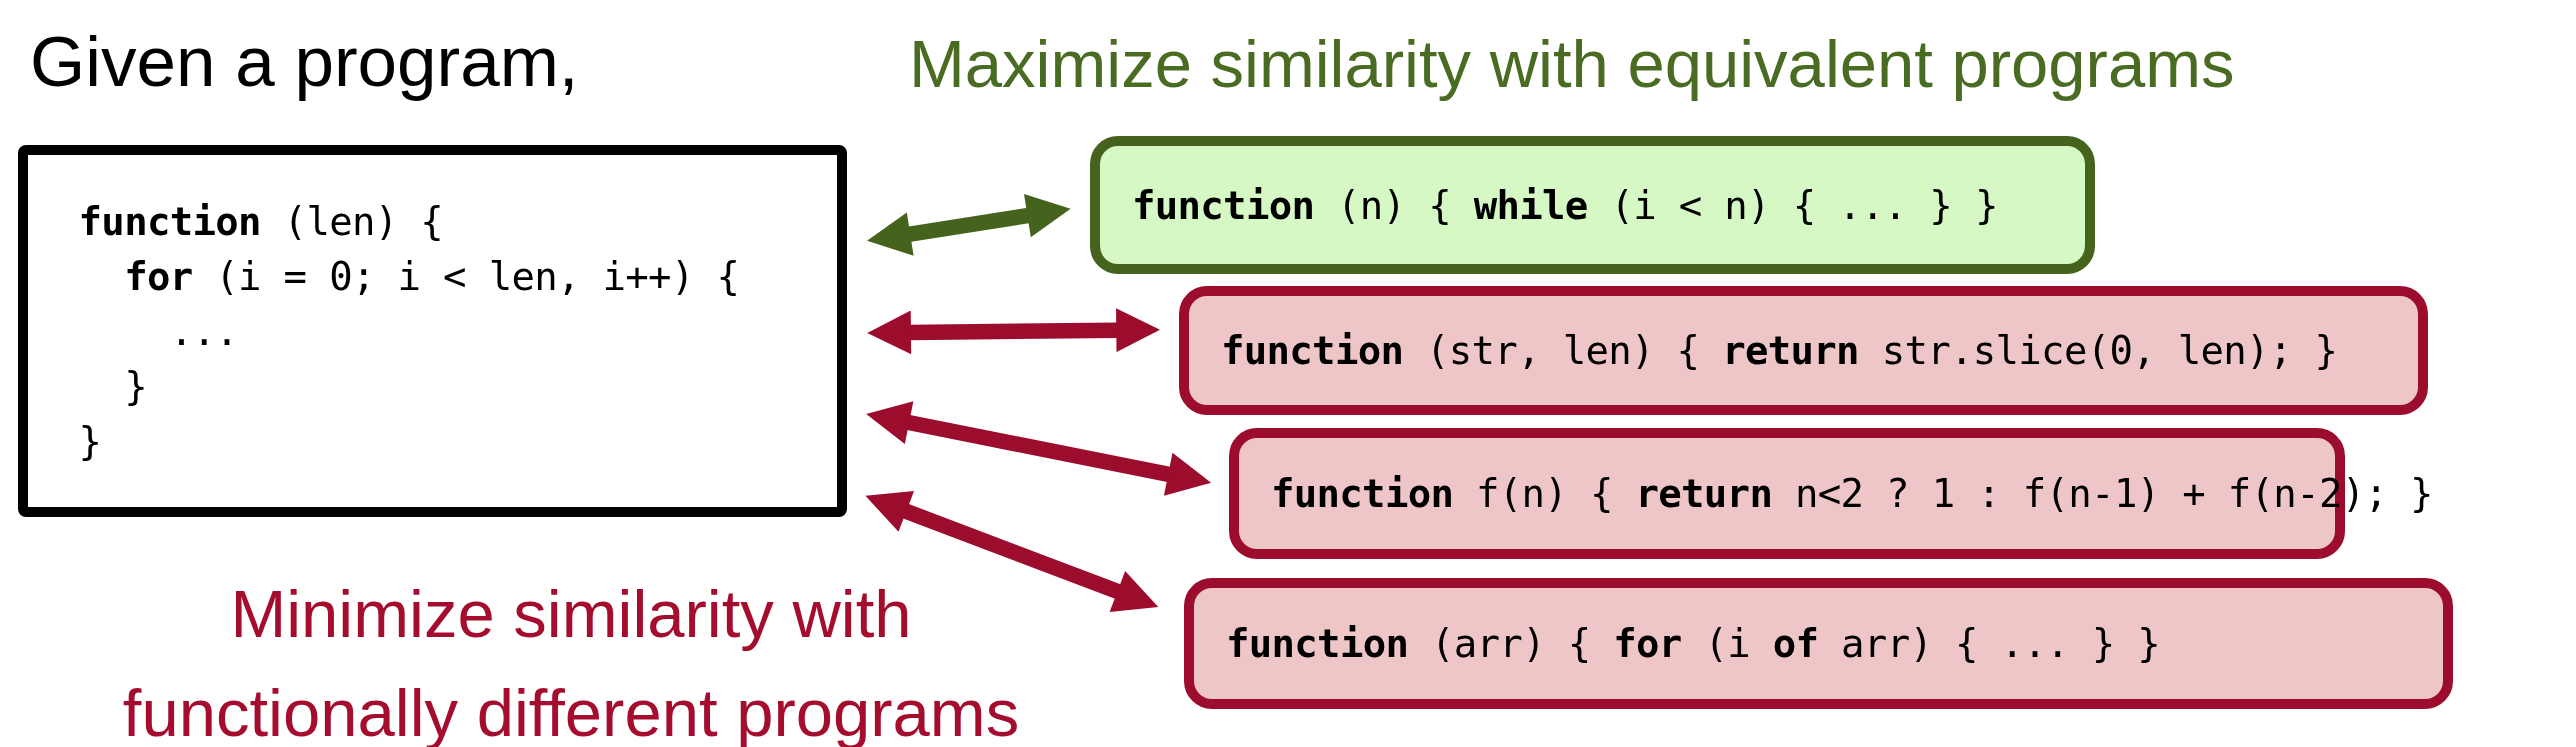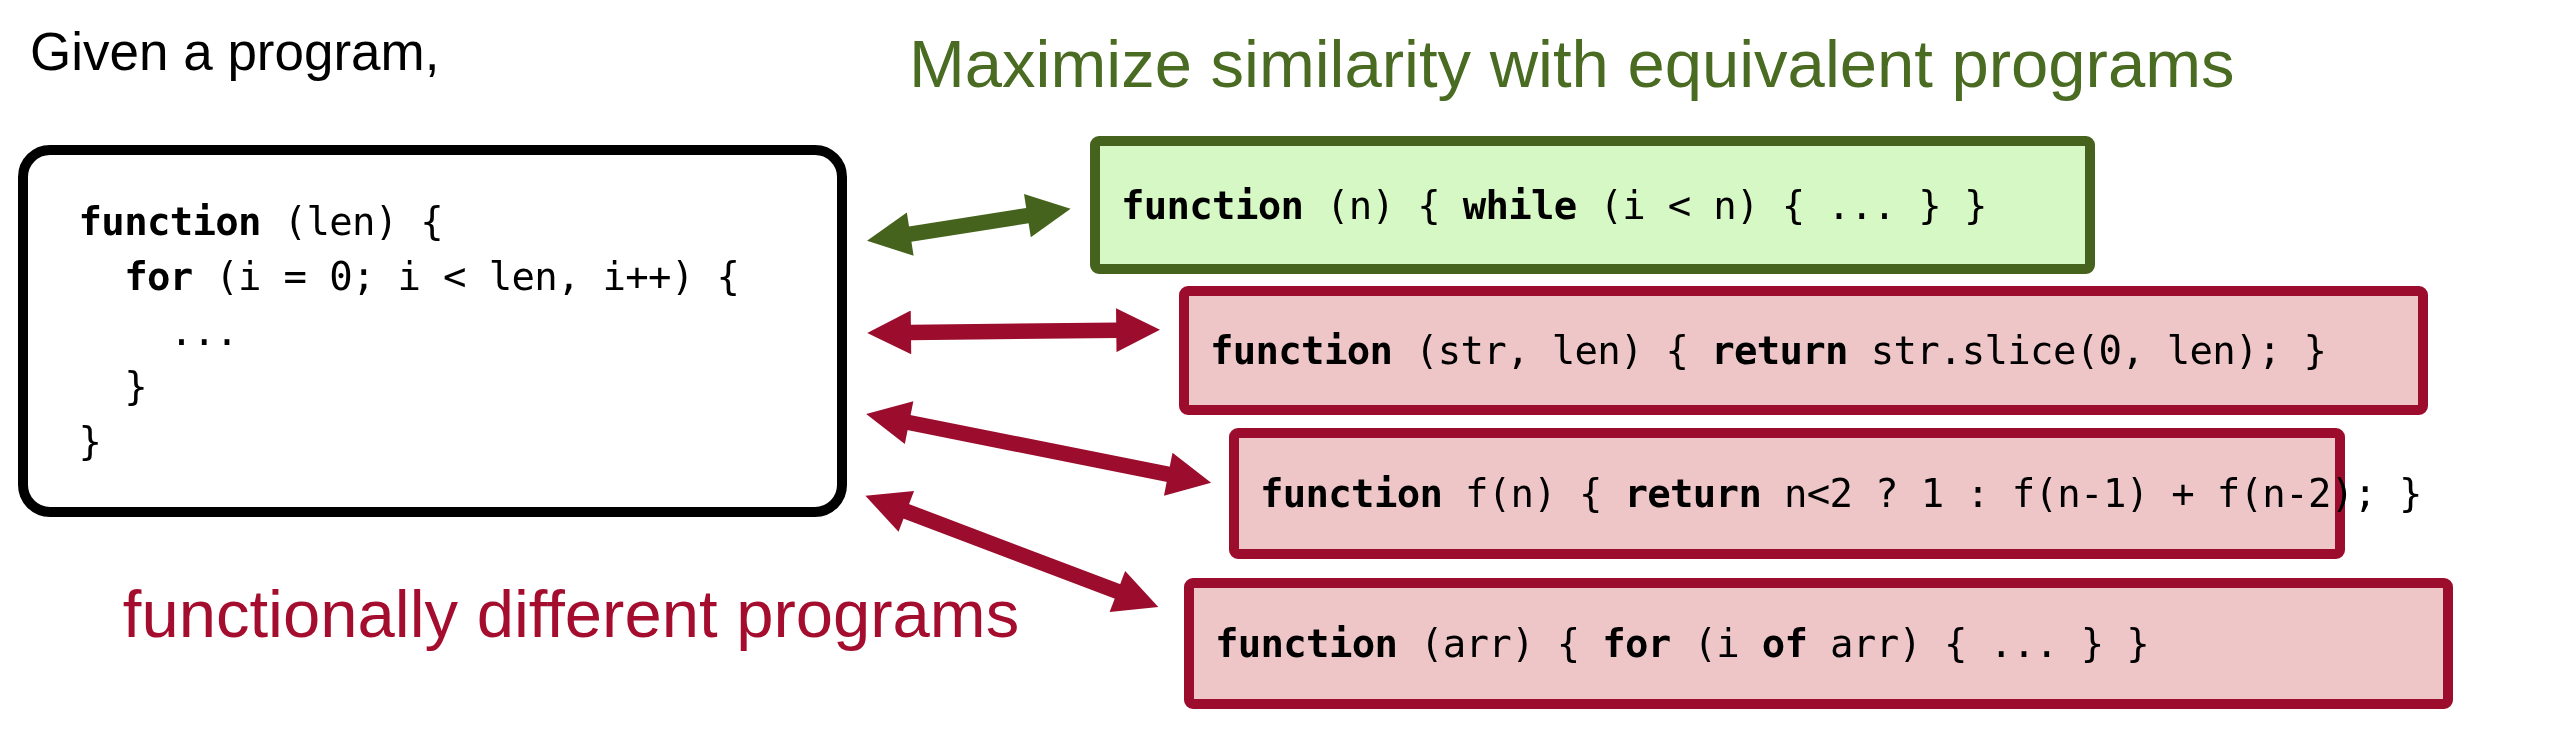--- a/index.html
+++ b/index.html
@@ -8,51 +8,51 @@
     width:2576px;height:748px;
     overflow:hidden;
     background:#ffffff;
     font-family:"Liberation Sans", sans-serif;
   }
   .heading{
     position:absolute;
     white-space:nowrap;
     font-family:"Liberation Sans", sans-serif;
   }
-  #given-heading{ left:30px; top:21px; font-size:53px; color:#000000; }
+  #given-heading{ left:30px; top:21px; font-size:71px; color:#000000; }
   #maximize-heading{ left:909px; top:25.4px; font-size:67px; }
   #minimize-heading{
     left:42px; top:564px; width:1058px;
     text-align:center; font-size:67px; line-height:99px;
   }
   #main-program-box{
     position:absolute;
     left:17.6px; top:145px; width:829px; height:372px;
     box-sizing:border-box;
     border:10.6px solid #000000;
-    border-radius:32px;
+    border-radius:8px;
     background:#ffffff;
     display:flex; flex-direction:column; justify-content:center;
     padding-left:51px;
   }
   .code-line, .code-row{
     font-family:"DejaVu Sans Mono", monospace;
     font-size:39px;
     letter-spacing:-0.7px;
     color:#000000;
     white-space:pre;
   }
   .code-line{ line-height:55px; }
   .kw{ font-weight:bold; }
   .program-box{
     position:absolute;
     box-sizing:border-box;
-    border-radius:9px;
+    border-radius:28px;
     display:flex; align-items:center;
-    padding-left:21px;
+    padding-left:32px;
   }
   .program-box.positive{ border:10.6px solid #45631c; background:#d6f8c5; }
   .program-box.negative{ border:10.6px solid #9c0c2d; background:#eec6c8; }
   #arrows-layer{ position:absolute; left:0; top:0; }
 </style>
 </head>
 <body>
 
 <div class="canvas">
 
@@ -94,17 +94,18 @@
       </div>
       <div class="program-box negative" style="left: 1229px; top: 428px; width: 1116px; height: 131px;">
         <div class="code-row"><span class="kw">function</span><span> f(n) { </span><span class="kw">return</span><span> n&lt;2 ? 1 : f(n-1) + f(n-2); }</span></div>
       </div>
       <div class="program-box negative" style="left: 1184px; top: 578px; width: 1269px; height: 131px;">
         <div class="code-row"><span class="kw">function</span><span> (arr) { </span><span class="kw">for</span><span> (i </span><span class="kw">of</span><span> arr) { ... } }</span></div>
       </div>
     </div>
 
   <div id="minimize-heading" class="heading" style="color: rgb(165, 13, 47);">
+    <div>Minimize similarity with</div>
     <div>functionally different programs</div>
   </div>
 
 </div>
 
 
 </body></html>

